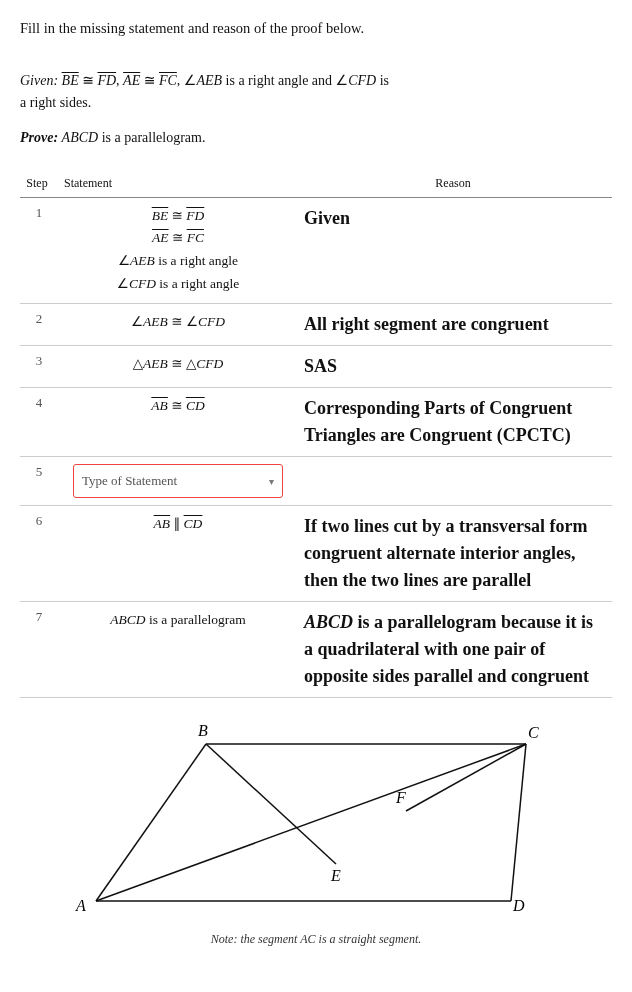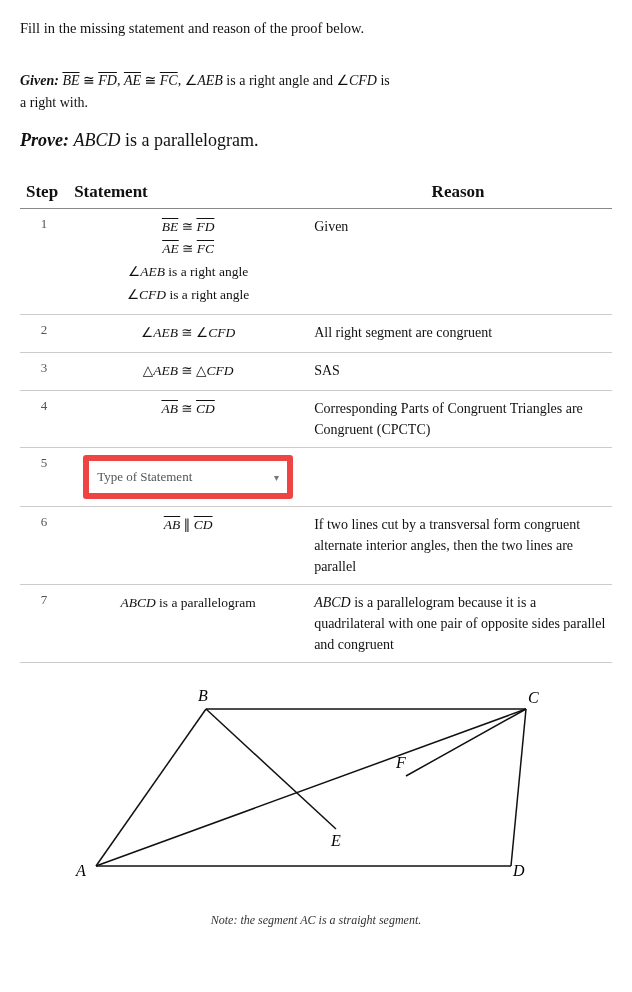--- a/index.html
+++ b/index.html
@@ -16,65 +16,66 @@
       font-size: 14.5px;
       margin-bottom: 30px;
       line-height: 1.5;
     }
     .given-text {
       font-size: 14px;
       margin-bottom: 12px;
       line-height: 1.6;
     }
     .prove-text {
-      font-size: 18px;
+      font-size: 14px;
       margin-bottom: 22px;
       line-height: 1.5;
     }
     .overline {
       text-decoration: overline;
       font-style: italic;
     }
     .italic { font-style: italic; }
     .proof-table {
       width: 100%;
       border-collapse: collapse;
       margin-bottom: 18px;
       font-size: 13.5px;
     }
     .proof-table th {
       text-align: left;
-      font-weight: bold;
+      font-weight: normal;
       padding: 6px 10px 6px 6px;
       border-bottom: 1px solid #888;
-      font-size: 17px;
+      font-size: 12px;
     }
     .proof-table th.step-col { width: 38px; text-align: center; }
     .proof-table th.stmt-col { width: 240px; }
     .proof-table th.reason-col { text-align: center; }
     .proof-table td {
       padding: 7px 6px;
       border-bottom: 1px solid #ccc;
       vertical-align: top;
     }
     .proof-table td.step-cell {
       text-align: center;
       color: #555;
       font-size: 13px;
     }
     .proof-table td.stmt-cell {
       text-align: center;
       line-height: 1.7;
     }
     .proof-table td.reason-cell {
-      font-size: 14px;
+      font-size: 18px;
       line-height: 1.5;
+      font-weight: bold;
     }
     .dropdown-cell {
-      border: 6px solid #ef4444;
+      border: 1px solid #ef4444;
       border-radius: 3px;
       padding: 5px 8px;
       background: #fff;
       display: inline-flex;
       align-items: center;
       width: 210px;
       font-size: 13px;
       color: #555;
       cursor: pointer;
       position: relative;
@@ -92,33 +93,33 @@
       margin-top: 10px;
     }
     .diagram-svg {
       width: 500px;
       height: 210px;
     }
     .note-text {
       font-size: 12px;
       font-style: italic;
       color: #333;
-      margin-top: 22px;
+      margin-top: 6px;
       text-align: center;
     }
   </style>
 </head>
 <body>
 
 <p class="intro-text">Fill in the missing statement and reason of the proof below.</p>
 
 <p class="given-text">
-  <span style="font-weight:bold; font-style:italic;">Given:</span>
+  <span style="font-weight:normal; font-style:italic;">Given:</span>
   <span> <span class="overline">BE</span> ≅ <span class="overline">FD</span>, <span class="overline">AE</span> ≅ <span class="overline">FC</span>, ∠<span class="italic">AEB</span> is a right angle and ∠<span class="italic">CFD</span> is</span><br>
-  <span>a right with.</span>
+  <span>a right sides.</span>
 </p>
 
 <p class="prove-text">
   <span style="font-weight:bold; font-style:italic;">Prove:</span>
   <span> <span class="italic">ABCD</span> is a parallelogram.</span>
 </p>
 
 <table class="proof-table">
   <thead>
     <tr>

